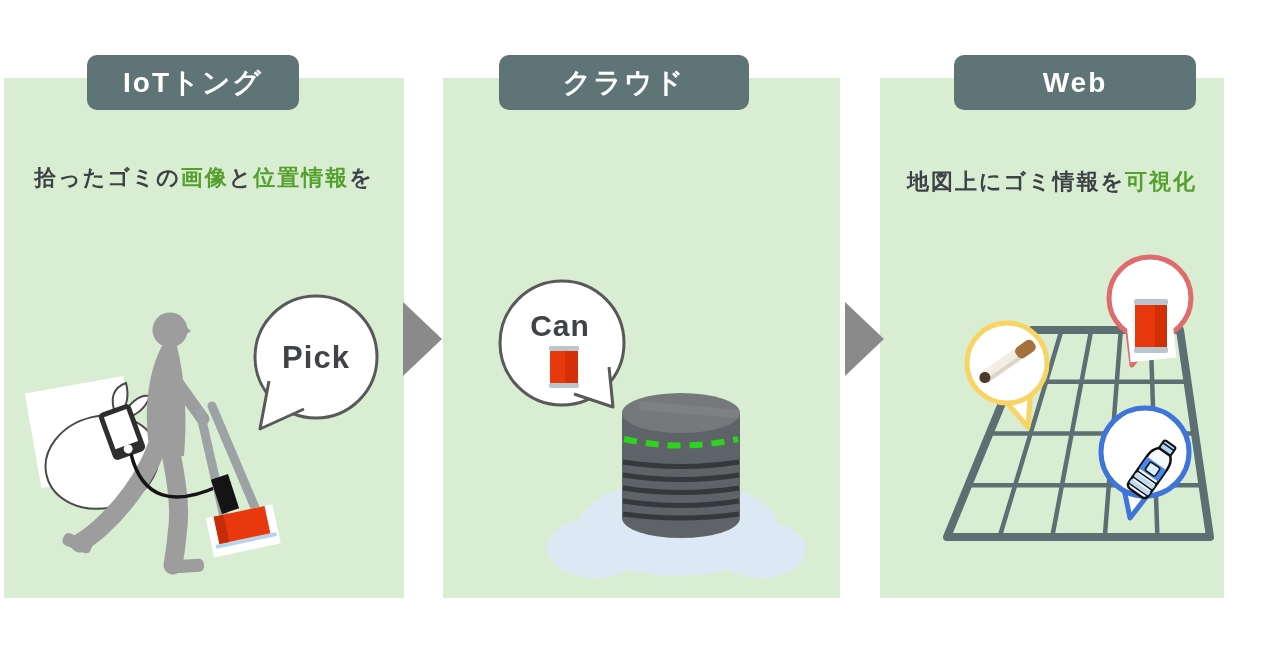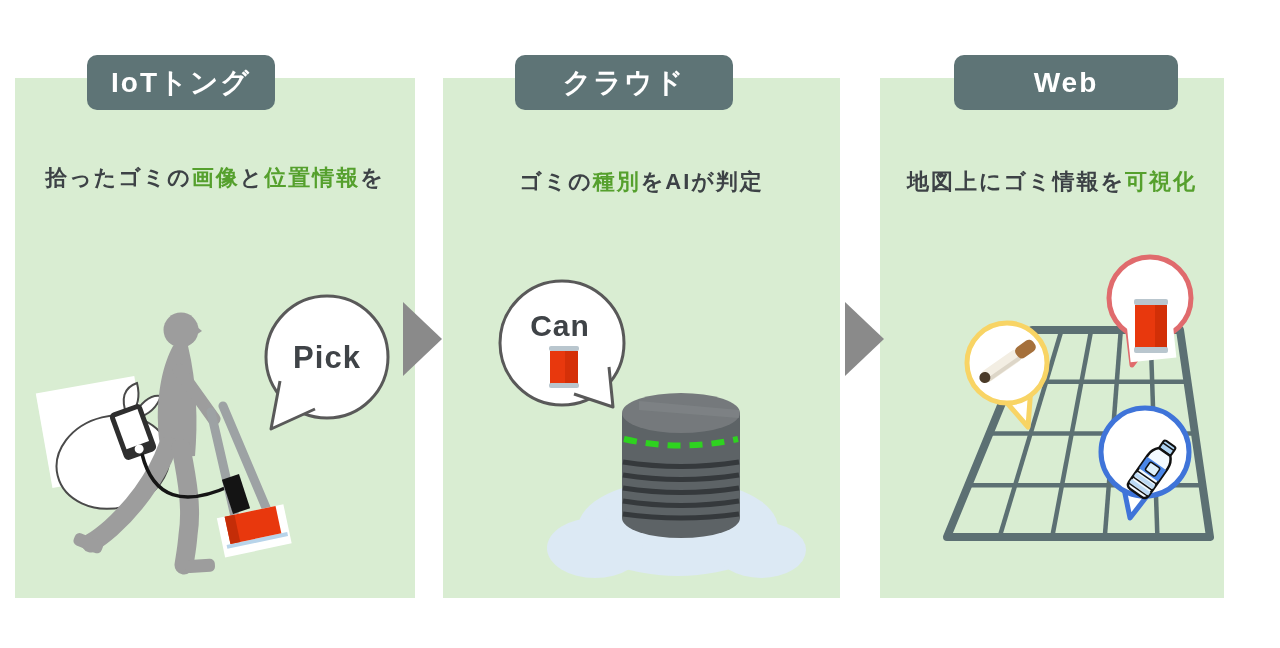--- a/index.html
+++ b/index.html
@@ -5,31 +5,31 @@
   html,body{margin:0;padding:0;}
   body{
     width:1280px;height:648px;background:#ffffff;overflow:hidden;
     font-family:"Liberation Sans","DejaVu Sans",sans-serif;
     position:relative;
   }
   .stage{position:absolute;left:0;top:0;width:1280px;height:648px;}
   .panel{
     position:absolute;top:78px;height:520px;background:#d9edd2;
   }
-  .panel1{left:15px;width:400px;}
+  .panel1{left:4px;width:400px;}
   .panel2{left:443px;width:397px;}
   .panel3{left:880px;width:344px;}
   .badge{
     position:absolute;top:55px;height:55px;background:#5e7476;border-radius:10px;
     color:#ffffff;font-weight:bold;font-size:28px;letter-spacing:2px;
     display:flex;align-items:center;justify-content:center;z-index:5;
   }
-  .badge1{left:87px;width:188px;}
-  .badge2{left:515px;width:218px;}
-  .badge3{left:954px;width:224px;}
+  .badge1{left:87px;width:212px;}
+  .badge2{left:499px;width:250px;}
+  .badge3{left:954px;width:242px;}
   .desc{
     position:absolute;left:0;width:100%;text-align:center;
     font-weight:bold;font-size:22px;letter-spacing:2px;color:#3d4246;
     line-height:35px;z-index:4;
   }
   .desc-l1{top:82px;}
   .desc-single{top:86px;}
   .hl{color:#55a02d;}
   .illus{position:absolute;left:0;top:0;z-index:2;}
   .arrow{
@@ -105,21 +105,20 @@
       <g>
         <circle cx="312" cy="279" r="61" fill="#ffffff" stroke="#595959" stroke-width="3"></circle>
         <path d="M 300,331 L 256,351 L 265,303" fill="#ffffff" stroke="#595959" stroke-width="3" stroke-linejoin="round"></path>
         <path d="M 299,326 L 268,305 L 290,300 Z" fill="#ffffff" stroke="none"></path>
         <text x="312" y="290" text-anchor="middle" font-size="31" class="bubble-text">Pick</text>
       </g>
     </svg>
   </div>
 
   <div class="panel panel2">
-    <div class="desc desc-single"><span>ゴミの</span><span class="hl">種別</span><span>をAIが判定</span></div>
     <svg class="illus" width="397" height="520" viewBox="0 0 397 520">
 
       <g fill="#dce9f4">
         <ellipse cx="235" cy="450" rx="100" ry="48"></ellipse>
         <ellipse cx="152" cy="470" rx="48" ry="30"></ellipse>
         <ellipse cx="318" cy="472" rx="45" ry="28"></ellipse>
       </g>
 
       <g>
         <path d="M 179,335 L 179,440 A 59 20 0 0 0 297,440 L 297,335 Z" fill="#5d6366"></path>

